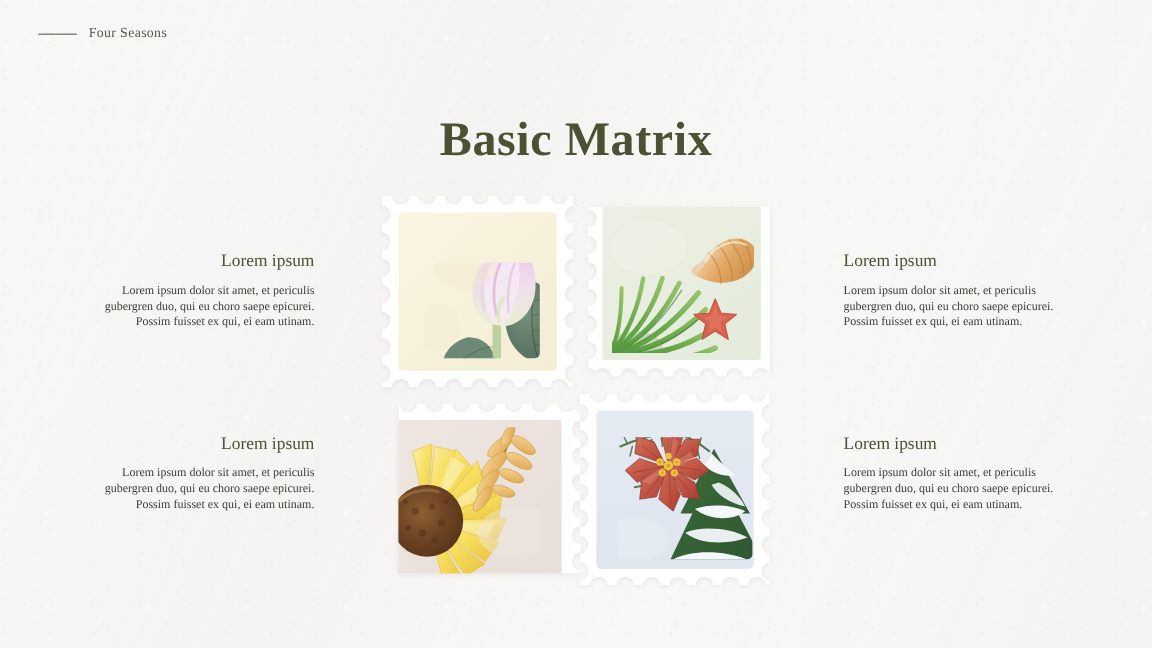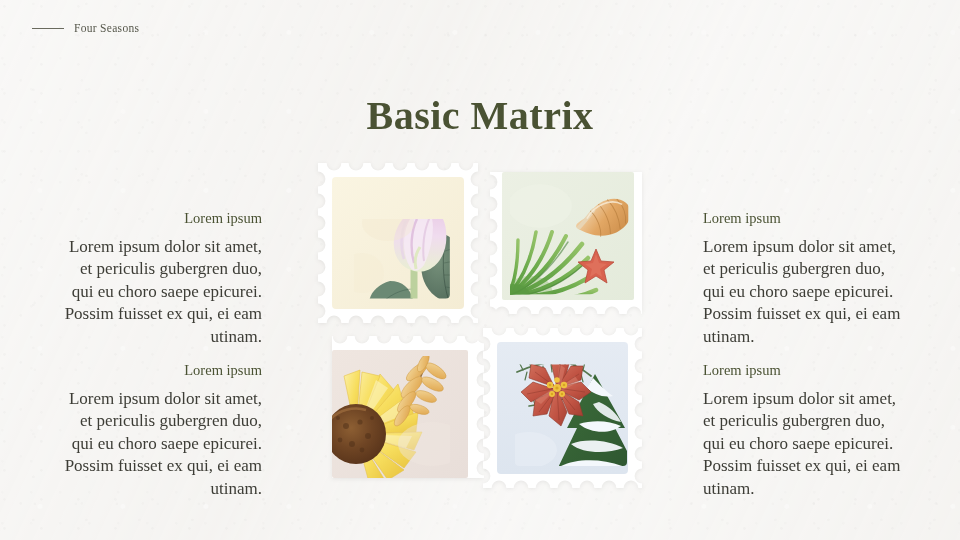--- a/index.html
+++ b/index.html
@@ -48,21 +48,21 @@
     letter-spacing: .5px;
   }
 
   
   .text-block { position: absolute; width: 200px; }
   .text-block h3 {
     font-size: 14.5px; font-weight: normal; color: #4a5233;
     margin-bottom: 9px;
   }
   .text-block p {
-    font-size: 17px; line-height: 1.32; color: #3d3d36;
+    font-size: 10px; line-height: 1.32; color: #3d3d36;
   }
   .tb-left  { text-align: right; }
   .tb-right { text-align: left;  }
   #block-1 { left: 62px;  top: 210px; }
   #block-2 { left: 703px; top: 210px; }
   #block-3 { left: 62px;  top: 362px; }
   #block-4 { left: 703px; top: 362px; }
 
   
   #stamp-grid { position: absolute; left: 318px; top: 163px; width: 324px; height: 325px; }

